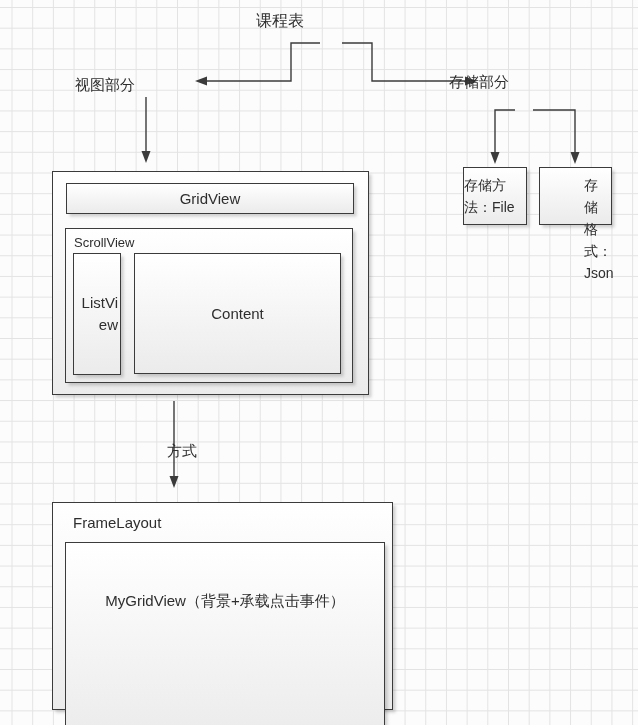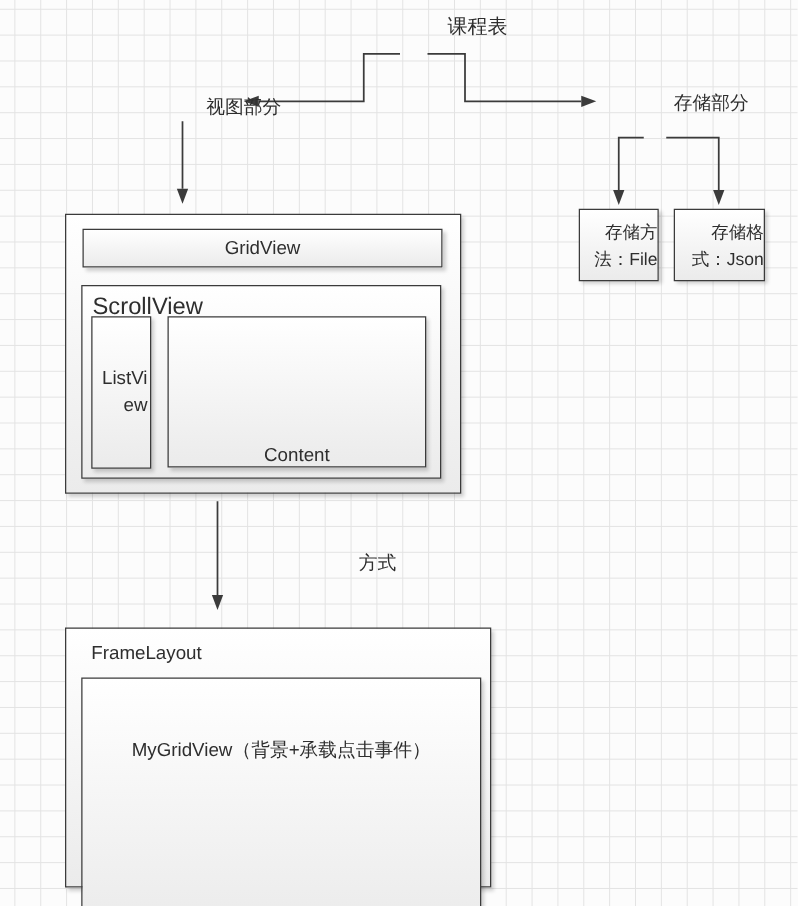--- a/index.html
+++ b/index.html
@@ -27,21 +27,21 @@
   }
   .layer{position:absolute;left:0;top:0;width:638px;height:725px;}
   svg.connectors{pointer-events:none;}
   svg.connectors polyline, svg.connectors line{
     fill:none;stroke:var(--line);stroke-width:1.4;
   }
   svg.connectors polygon{fill:var(--line);stroke:none;}
 
   .label{
     position:absolute;
-    text-align:right;
+    text-align:left;
     white-space:nowrap;
     color:var(--text);
   }
   .box{
     position:absolute;
     border:1.5px solid var(--box-border);
     background:linear-gradient(to bottom, var(--box-fill-top), var(--box-fill-bottom));
     box-shadow:2.5px 2.5px 3px rgba(0,0,0,0.18);
   }
   .center-text{
@@ -53,28 +53,28 @@
 
   
   .title-label{left:256px;top:11px;width:150px;font-size:16px;}
   .view-branch-label{left:75px;top:76px;width:150px;font-size:15px;}
   .storage-branch-label{left:449px;top:73px;width:150px;font-size:15px;}
 
   
   .main-box{left:52px;top:171px;width:317px;height:224px;}
   .gridview-bar{left:66px;top:183px;width:288px;height:31px;font-size:15px;}
   .scrollview-box{left:65px;top:228px;width:288px;height:155px;}
-  .scrollview-label{position:absolute;left:8px;top:6px;font-size:19px;color:var(--text);}
+  .scrollview-label{position:absolute;left:8px;top:6px;font-size:13px;color:var(--text);}
   .listview-box{left:73px;top:253px;width:48px;height:122px;font-size:15px;line-height:22px;word-break:break-all;padding:0 2px;text-align:right;}
-  .content-box{left:134px;top:253px;width:207px;height:121px;font-size:15px;align-items:flex-end;}
+  .content-box{left:134px;top:253px;width:207px;height:121px;font-size:15px;}
 
   
-  .storage-box{font-size:14px;line-height:22px;padding-top:6px;text-align:right;}
+  .storage-box{font-size:14px;line-height:22px;padding-top:6px;text-align:left;}
   .storage-box-file{left:463px;top:167px;width:64px;height:58px;}
-  .storage-box-json{left:539px;top:167px;width:73px;height:58px;}
+  .storage-box-json{left:539px;top:167px;width:73px;height:58px;padding-left:44px;}
 
   
   .content-impl-label{left:167px;top:441px;width:150px;font-size:15px;line-height:19px;}
 
   
   .frame-box{left:52px;top:502px;width:341px;height:208px;}
   .frame-label{position:absolute;left:72px;top:513px;font-size:15px;color:var(--text);}
   .frame-inner-box{left:65px;top:542px;width:320px;height:200px;font-size:15px;line-height:22px;padding-top:47px;text-align:center;}
 </style>
 </head>

